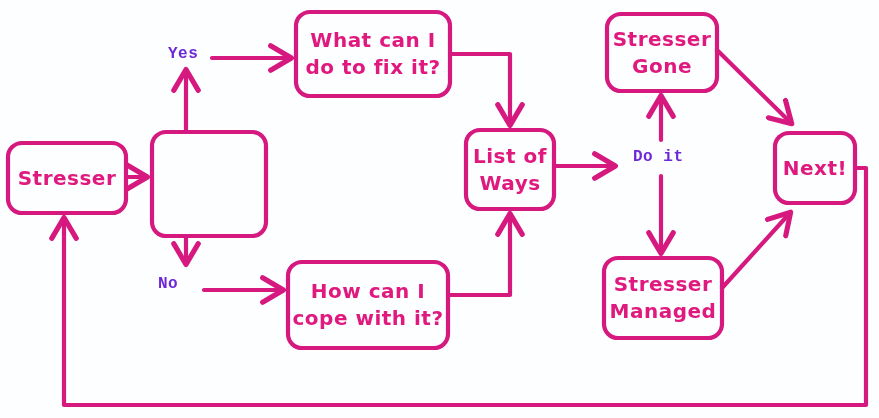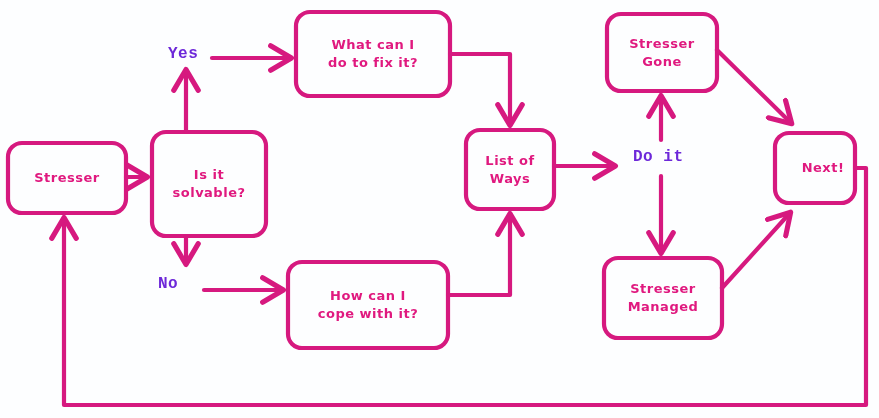--- a/index.html
+++ b/index.html
@@ -27,21 +27,21 @@
   }
   .node-label {
     position: absolute;
     display: flex;
     align-items: center;
     justify-content: center;
     text-align: center;
     color: #e0197f;
     font-family: "DejaVu Sans", sans-serif;
     font-weight: 700;
-    font-size: 13px;
+    font-size: 20px;
     line-height: 1.35;
     letter-spacing: 0.5px;
     white-space: pre-line;
     pointer-events: none;
   }
   .edge-label {
     position: absolute;
     color: #6d28d9;
     font-family: Liberation Mono, monospace;
     font-weight: 700;
@@ -97,39 +97,37 @@
       <path d="M 717 50 L 790 122" marker-end="url(#ah)"></path>
 
       <path d="M 722 288 L 789 214" marker-end="url(#ah)"></path>
 
       <path d="M 855 168 L 866 168 L 866 405 L 64 405 L 64 220" marker-end="url(#ah)"></path>
     </g>
   </svg>
 
   <div class="node-label" style="left:8px;  top:143px; width:118px; height:70px;">Stresser</div>
 
-  <div class="node-label" style="left:152px; top:132px; width:114px; height:104px;">Is it
-solvable?</div>
 
   <div class="node-label" style="left:296px; top:12px;  width:154px; height:84px;">What can I
 do to fix it?</div>
 
   <div class="node-label" style="left:466px; top:130px; width:88px;  height:79px;">List of
 Ways</div>
 
   <div class="node-label" style="left:288px; top:262px; width:160px; height:86px;">How can I
 cope with it?</div>
 
   <div class="node-label" style="left:607px; top:14px;  width:110px; height:77px;">Stresser
 Gone</div>
 
   <div class="node-label" style="left:604px; top:258px; width:118px; height:80px;">Stresser
 Managed</div>
 
-  <div class="node-label" style="left:775px; top:133px; width:80px;  height:70px;margin-left:8px;">Next!</div>
+  <div class="node-label" style="left:775px; top:133px; width:80px;  height:70px;">Next!</div>
 
   <div class="edge-label" style="left:168px; top:45px;">Yes</div>
 
   <div class="edge-label" style="left:158px; top:275px;">No</div>
 
   <div class="edge-label" style="left:633px; top:148px;text-align:right;">Do it</div>
 
 </div>
 
 </body></html>

